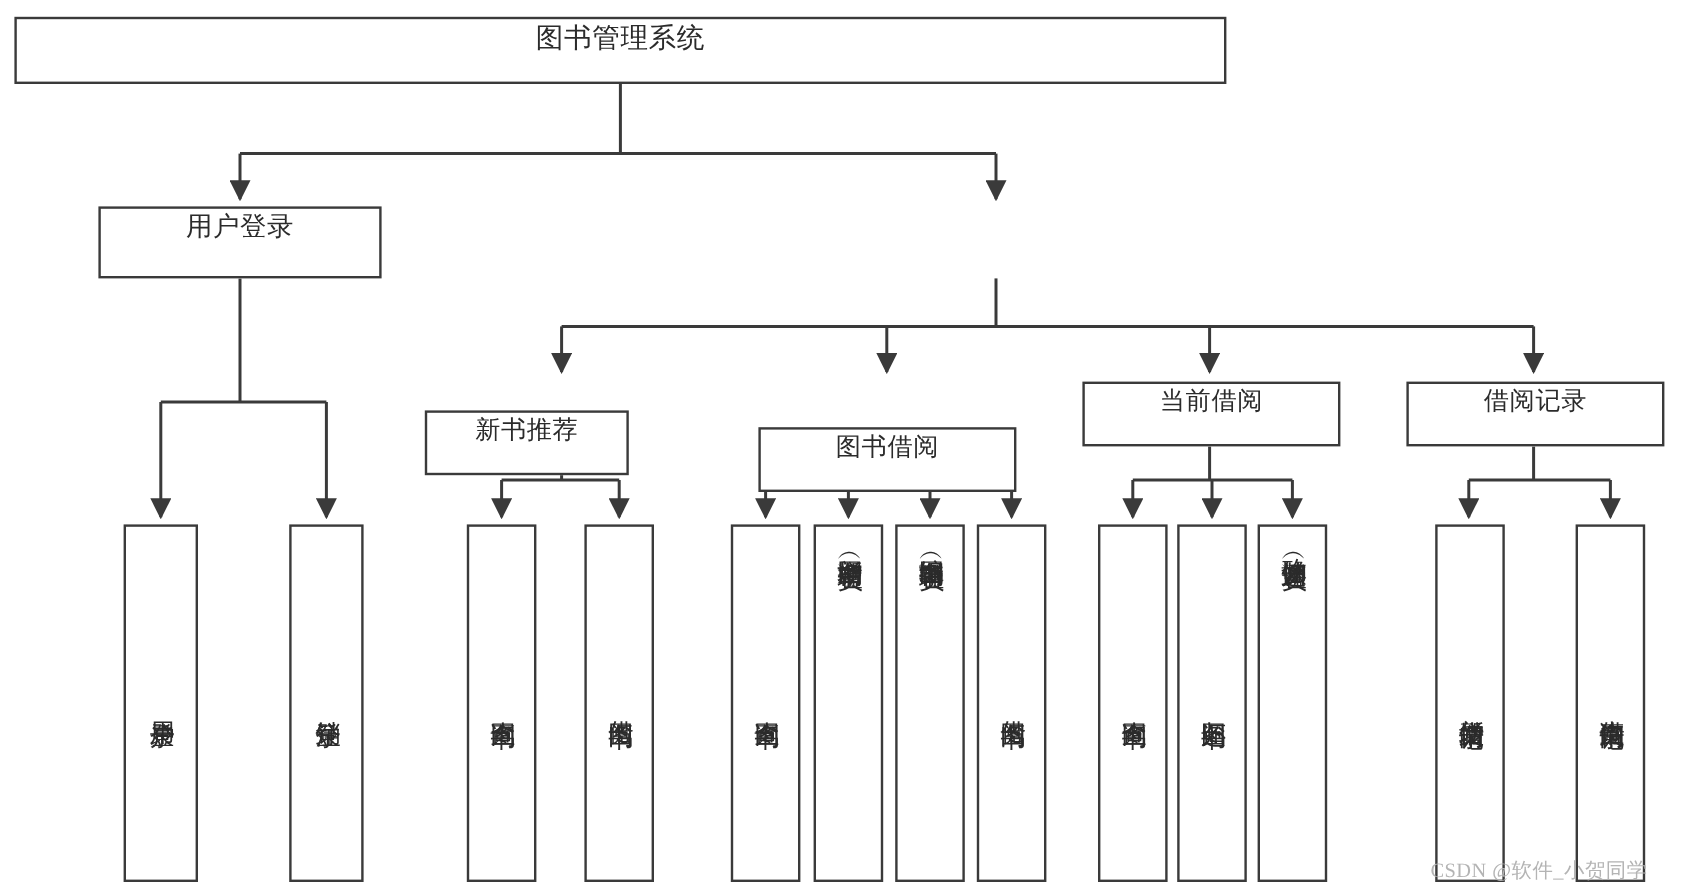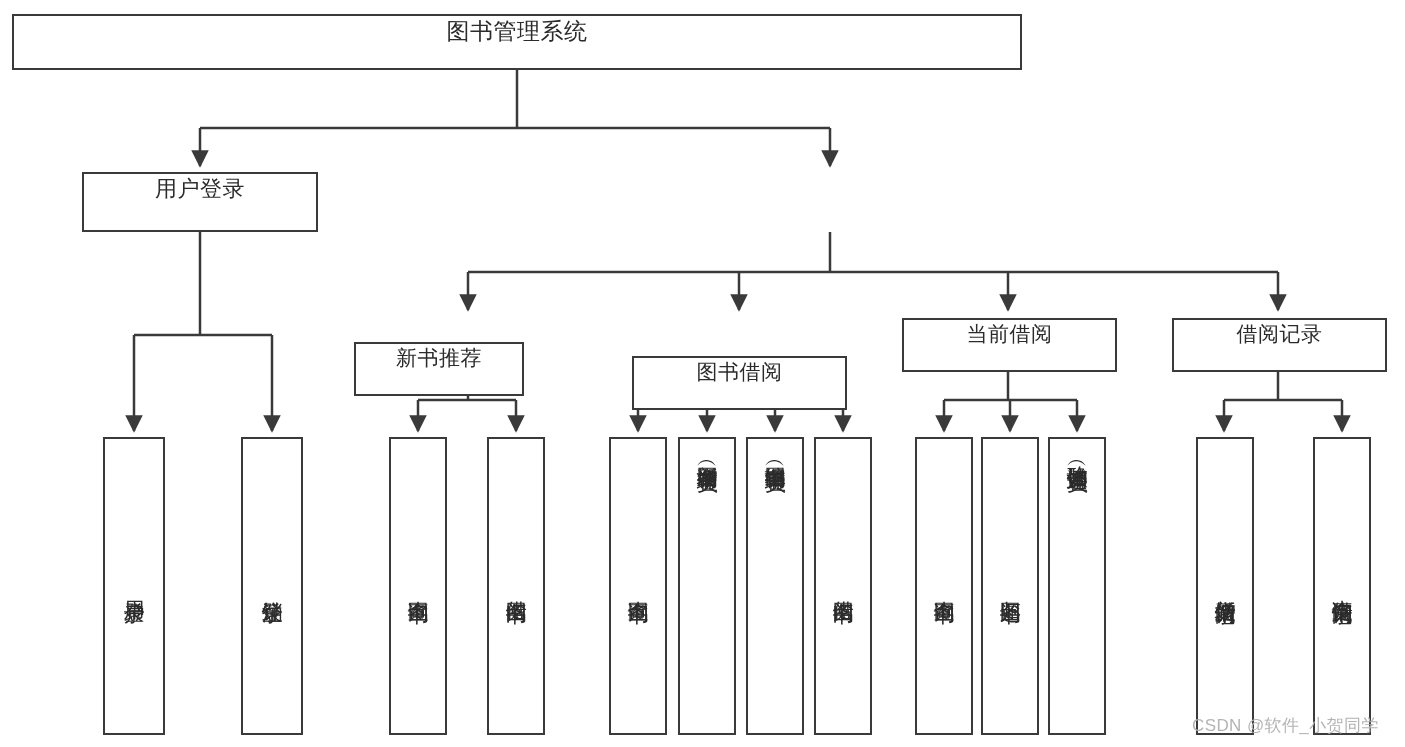--- a/index.html
+++ b/index.html
@@ -61,20 +61,21 @@
   }
   #watermark {
     position: absolute;
     left: 1192px;
     top: 714px;
     font-size: 17px;
     color: #b4b4b4;
     white-space: nowrap;
     z-index: 5;
     letter-spacing: 0.4px;
+    font-family: Liberation Serif, serif;
   }
 </style>
 </head>
 <body>
 
 <div id="diagram-root">
 
   <svg id="diagram-svg" viewBox="0 0 1405 747" xmlns="http://www.w3.org/2000/svg">
     <defs>
       <marker id="arrow" viewBox="0 0 10 10" refX="9" refY="5" markerWidth="7" markerHeight="7" orient="auto-start-reverse">

